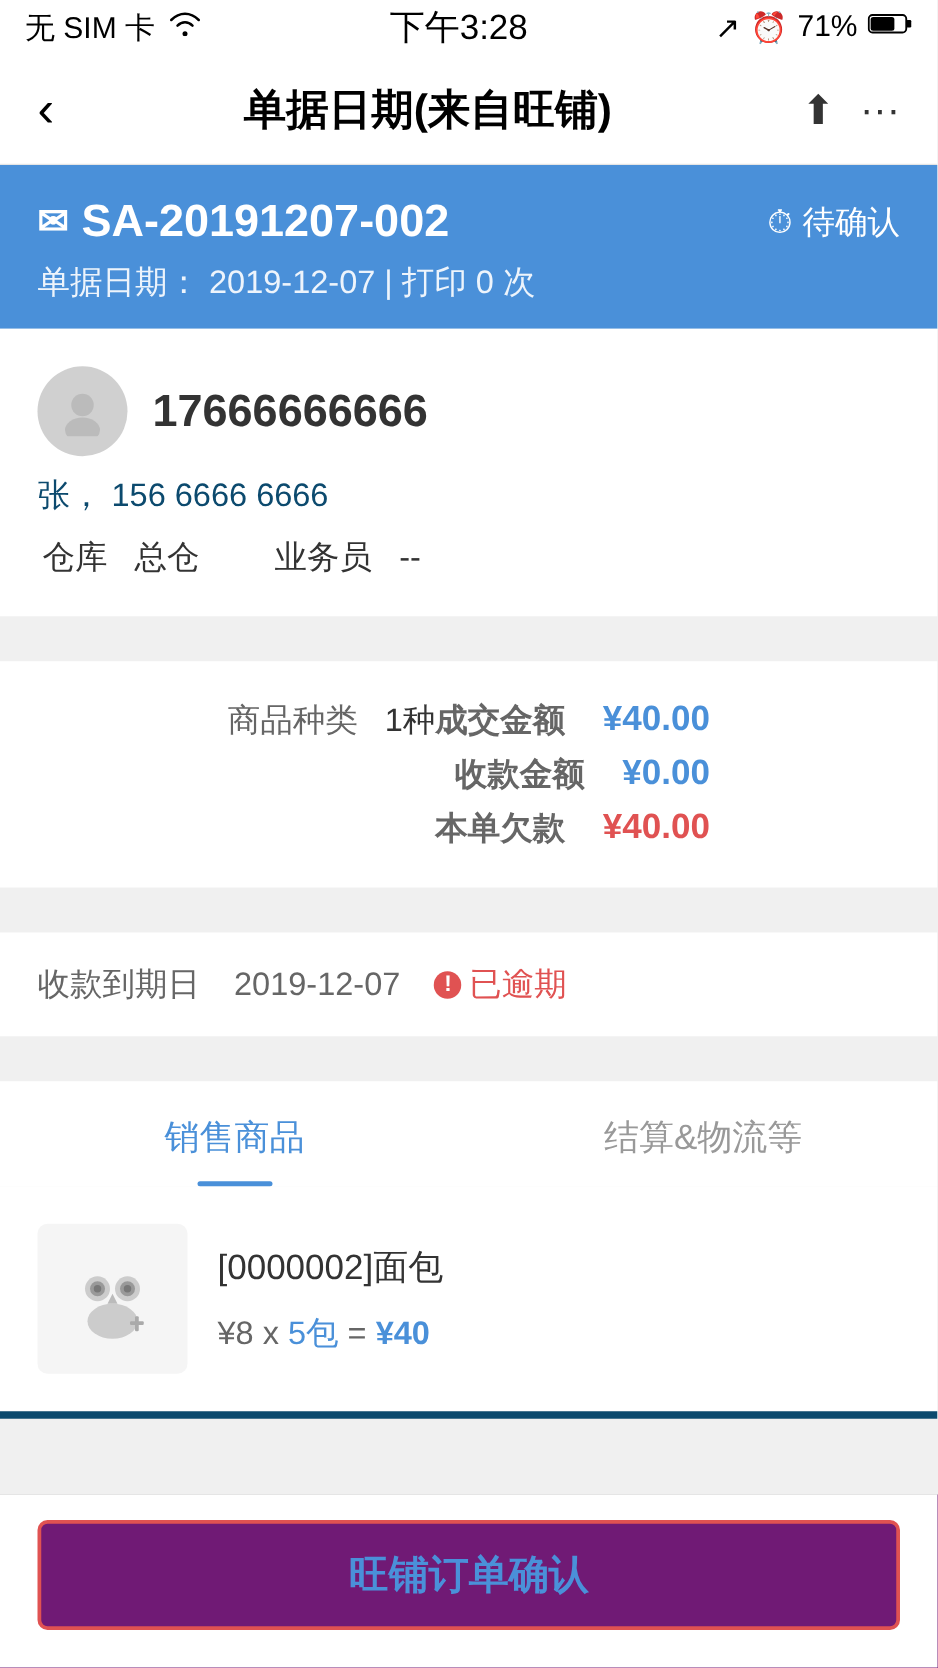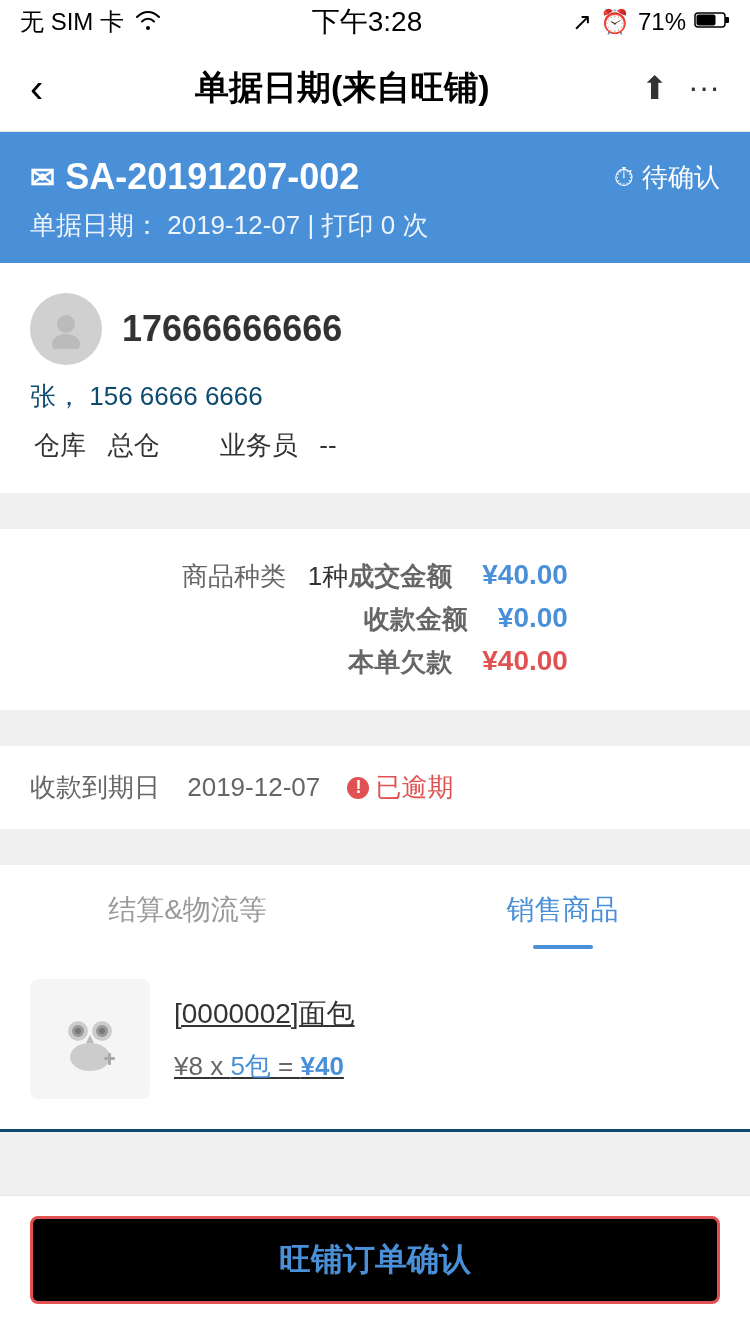--- a/index.html
+++ b/index.html
@@ -256,22 +256,21 @@
     
     .product-section {
       background: #fff;
       margin-bottom: 18px;
     }
     .product-item {
       display: flex;
       align-items: center;
       padding: 30px;
       gap: 24px;
-      border-bottom: 3px solid #0c4a6e;
-      text-decoration: underline;
+      border-bottom: 6px solid #0c4a6e;
     }
     .product-thumb {
       width: 120px;
       height: 120px;
       background: #f5f5f5;
       border-radius: 8px;
       display: flex;
       align-items: center;
       justify-content: center;
       flex-shrink: 0;
@@ -309,21 +308,21 @@
       position: fixed;
       bottom: 0;
       width: 750px;
       background: #fff;
       padding: 20px 30px 30px;
       border-top: 1px solid #e5e5e5;
     }
     .confirm-button {
       width: 100%;
       height: 88px;
-      background: #000000;
+      background: #701a75;
       border: 3px solid #e05252;
       border-radius: 8px;
       color: #4A90D9;
       font-size: 32px;
       font-weight: 600;
       cursor: pointer;
       display: flex;
       align-items: center;
       justify-content: center;
     }
@@ -460,25 +459,25 @@
   &nbsp;
   <span class="overdue-badge">
     <span class="overdue-dot">!</span>
     <span>已逾期</span>
   </span>
 </div>
 
 <div class="divider"></div>
 
 <div class="tabs">
+  <div class="tab active">
+    <span>销售商品</span>
+  </div>
   <div class="tab">
     <span>结算&amp;物流等</span>
-  </div>
-  <div class="tab active">
-    <span>销售商品</span>
   </div>
 </div>
 
 <div class="product-section">
   <div class="product-item">
     <div class="product-thumb">
       <svg width="80" height="80" viewBox="0 0 80 80">
 
         <circle cx="28" cy="32" r="10" fill="#ccc"></circle>
         <circle cx="52" cy="32" r="10" fill="#ccc"></circle>

